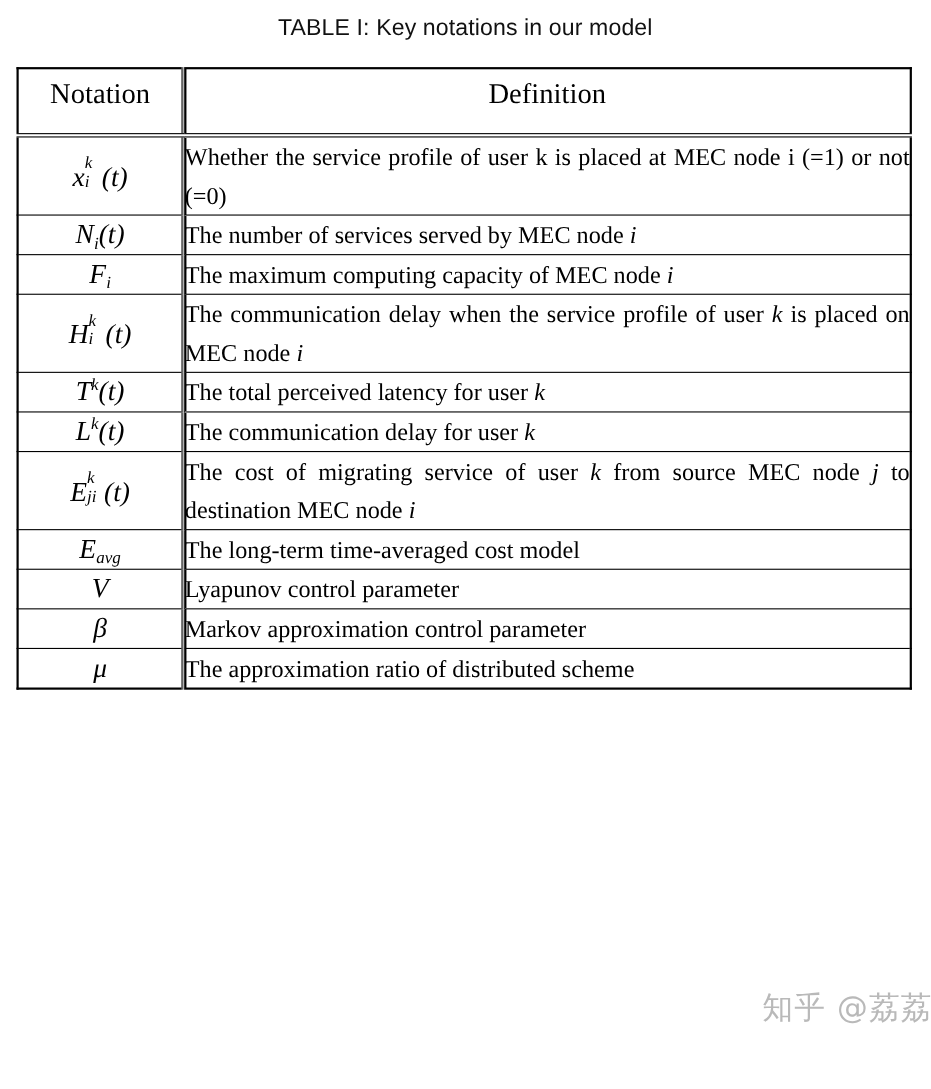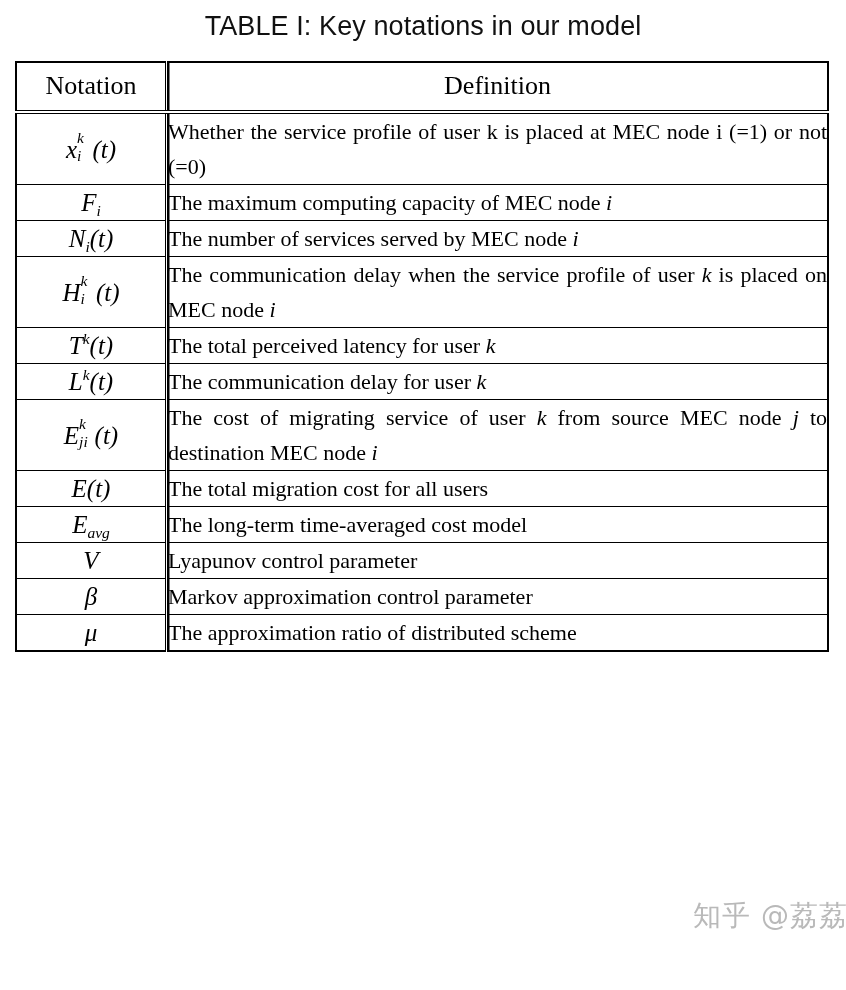--- a/index.html
+++ b/index.html
@@ -17,21 +17,21 @@
   }
 
   
   #table-caption {
     position: absolute;
     top: 13px;
     left: 0;
     width: 846px;
     text-align: center;
     font-family: "Liberation Sans", "DejaVu Sans", sans-serif;
-    font-size: 27px;
+    font-size: 21px;
     line-height: 26px;
     letter-spacing: 0.1px;
     color: #111111;
   }
 
   
   #notation-table {
     position: absolute;
     left: 15px;
     top: 61px;
@@ -64,21 +64,21 @@
     box-shadow: inset 4px 0 0 -2.5px #000;
   }
 
   
   #header-row .col-notation,
   #header-row .col-def {
     text-align: left;
     text-align-last: center;
     border-bottom: 4px double #000;
     padding-top: 8px;
-    padding-bottom: 9px;
+    padding-bottom: 20px;
   }
   .head-label {
     font-size: 26px;
     line-height: 30px;
   }
 
   
   .notation {
     display: inline-block;
     font-size: 25px;
@@ -149,48 +149,44 @@
       </th>
       <th class="col-def">
         <span class="head-label">Definition</span>
       </th>
     </tr>
   <tr>
         <td class="col-notation"><span class="notation">x<span class="stack"><span class="s-sup">k</span><span class="s-sub">i</span></span><span class="paren">(t)</span></span></td>
         <td class="col-def"><span class="definition">Whether the service profile of user k is placed at MEC node i (=1) or not (=0)</span></td>
       </tr>
       <tr>
+        <td class="col-notation"><span class="notation">N<sub>i</sub><span class="paren">(t)</span></span></td>
+        <td class="col-def"><span class="definition">The number of services served by MEC node <i>i</i></span></td>
+      </tr>
+      <tr>
         <td class="col-notation"><span class="notation">F<sub>i</sub></span></td>
         <td class="col-def"><span class="definition">The maximum computing capacity of MEC node <i>i</i></span></td>
       </tr>
       <tr>
-        <td class="col-notation"><span class="notation">N<sub>i</sub><span class="paren">(t)</span></span></td>
-        <td class="col-def"><span class="definition">The number of services served by MEC node <i>i</i></span></td>
-      </tr>
-      <tr>
         <td class="col-notation"><span class="notation">H<span class="stack"><span class="s-sup">k</span><span class="s-sub">i</span></span><span class="paren">(t)</span></span></td>
         <td class="col-def"><span class="definition">The communication delay when the service profile of user <i>k</i> is placed on MEC node <i>i</i></span></td>
       </tr>
       <tr>
         <td class="col-notation"><span class="notation">T<sup>k</sup><span class="paren">(t)</span></span></td>
         <td class="col-def"><span class="definition">The total perceived latency for user <i>k</i></span></td>
       </tr>
       <tr>
         <td class="col-notation"><span class="notation">L<sup>k</sup><span class="paren">(t)</span></span></td>
         <td class="col-def"><span class="definition">The communication delay for user <i>k</i></span></td>
       </tr>
       <tr>
         <td class="col-notation"><span class="notation">E<span class="stack"><span class="s-sup">k</span><span class="s-sub">ji</span></span><span class="paren">(t)</span></span></td>
         <td class="col-def"><span class="definition">The cost of migrating service of user <i>k</i> from source MEC node <i>j</i> to destination MEC node <i>i</i></span></td>
       </tr>
       <tr>
-        <td class="col-notation"><span class="notation">E<span class="paren">(t)</span></span></td>
-        <td class="col-def"><span class="definition">The total migration cost for all users</span></td>
-      </tr>
-      <tr>
         <td class="col-notation"><span class="notation">E<sub>avg</sub></span></td>
         <td class="col-def"><span class="definition">The long-term time-averaged cost model</span></td>
       </tr>
       <tr>
         <td class="col-notation"><span class="notation">V</span></td>
         <td class="col-def"><span class="definition">Lyapunov control parameter</span></td>
       </tr>
       <tr>
         <td class="col-notation"><span class="notation">β</span></td>
         <td class="col-def"><span class="definition">Markov approximation control parameter</span></td>

